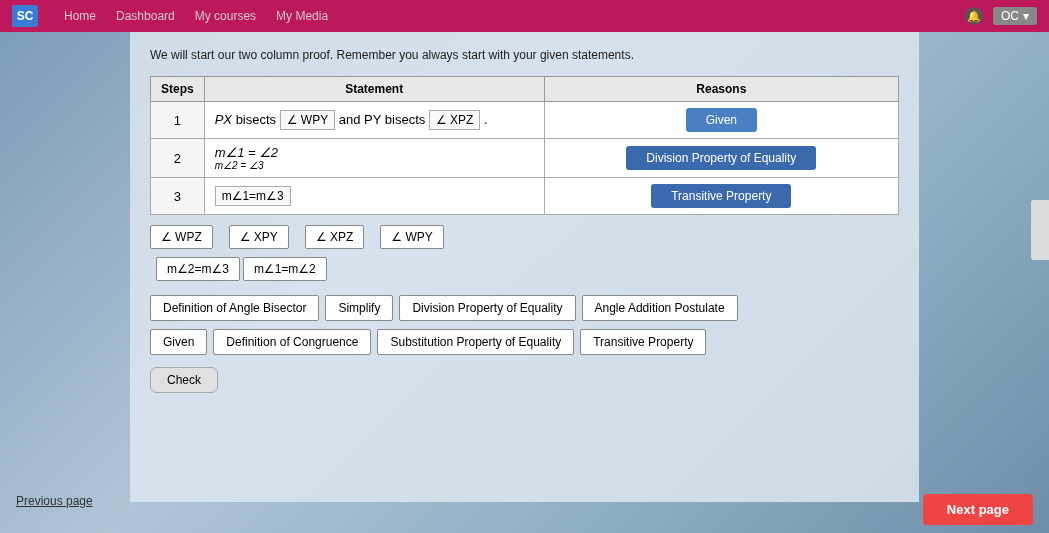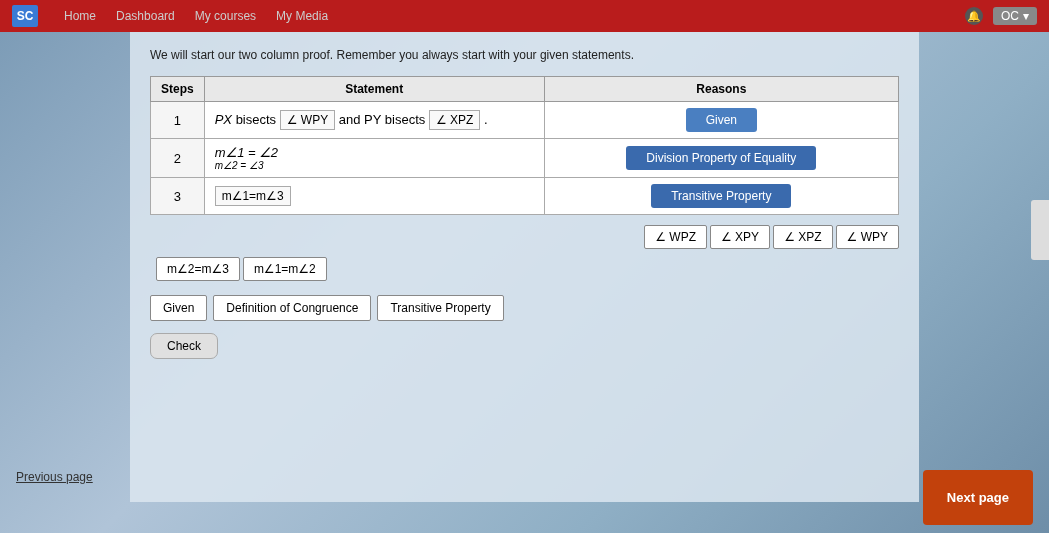--- a/index.html
+++ b/index.html
@@ -18,21 +18,21 @@
       position: absolute;
       top: 0; left: 0; right: 0; bottom: 0;
       background: linear-gradient(135deg, #7a9ab5 0%, #b0c4d8 40%, #8fafc5 70%, #6e8ea8 100%);
       z-index: 0;
     }
 
     
     .topnav {
       position: relative;
       z-index: 10;
-      background: #b91c1c;
+      background: #be185d;
       height: 32px;
       display: flex;
       align-items: center;
       padding: 0 12px;
       gap: 20px;
     }
     .topnav-logo {
       background: #3a7bd5;
       color: white;
       font-weight: bold;
@@ -154,24 +154,23 @@
       border: 1px solid #aaa;
       padding: 2px 6px;
       background: #f9f9f9;
       display: inline-block;
       font-size: 12px;
     }
 
     
     .angle-btns {
       display: flex;
-      gap: 3px;
+      gap: 16px;
       margin-bottom: 8px;
       flex-wrap: wrap;
-      justify-content: flex-end;
     }
     .answer-btn {
       background: white;
       border: 1px solid #888;
       padding: 4px 10px;
       font-size: 12px;
       cursor: pointer;
       border-radius: 2px;
     }
 
@@ -223,24 +222,24 @@
     }
     .prev-page-btn {
       background: transparent;
       border: none;
       color: #333;
       font-size: 12px;
       cursor: pointer;
       text-decoration: underline;
     }
     .next-page-btn {
-      background: #c2410c;
-      color: white;
-      border: none;
-      padding: 20px 24px;
+      background: #ef4444;
+      color: white;
+      border: none;
+      padding: 8px 24px;
       font-size: 13px;
       font-weight: bold;
       border-radius: 4px;
       cursor: pointer;
     }
 
     .right-edge-tab {
       position: absolute;
       right: 0;
       top: 200px;
@@ -334,25 +333,32 @@
     <button class="answer-btn">∠ WPY</button>
   </div>
 
   
   <div class="angle-btns-row2">
     <button class="answer-btn">m∠2=m∠3</button>
     <button class="answer-btn">m∠1=m∠2</button>
   </div>
 
   
+  <div class="answer-row">
+    <button class="reason-answer-btn">Definition of Angle Bisector</button>
+    <button class="reason-answer-btn">Simplify</button>
+    <button class="reason-answer-btn">Division Property of Equality</button>
+    <button class="reason-answer-btn">Angle Addition Postulate</button>
+  </div>
 
   
   <div class="answer-row">
     <button class="reason-answer-btn">Given</button>
     <button class="reason-answer-btn">Definition of Congruence</button>
+    <button class="reason-answer-btn">Substitution Property of Equality</button>
     <button class="reason-answer-btn">Transitive Property</button>
   </div>
 
   
   <button class="check-btn">Check</button>
 
 </div>
 
 <div class="right-edge-tab"></div>
 

